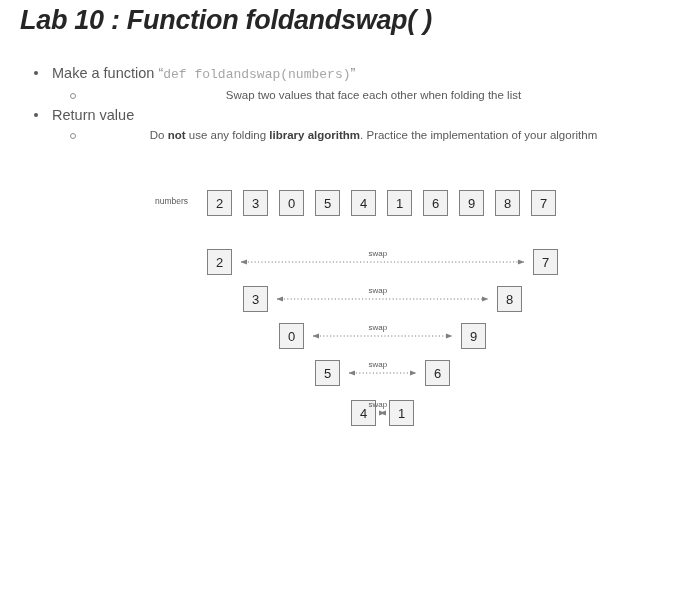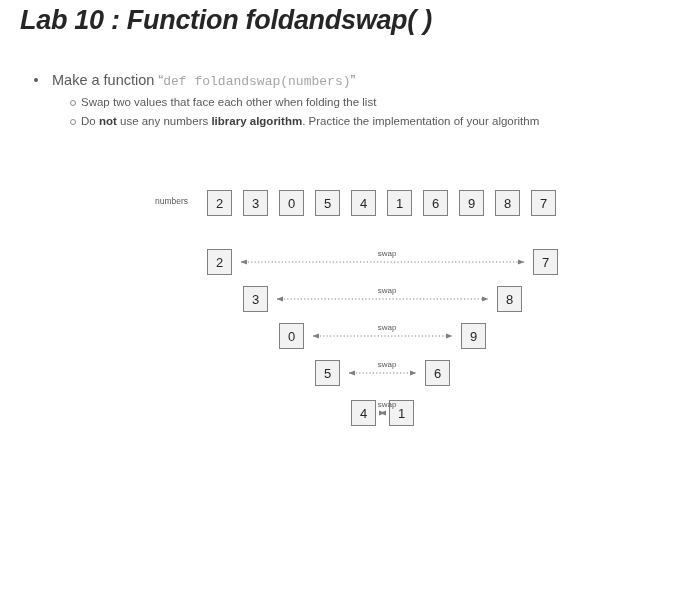--- a/index.html
+++ b/index.html
@@ -38,21 +38,21 @@
     height: 5px;
     display: flex;
   }
   .accent-bar .seg-teal   { width: 36px; height: 100%; }
   .accent-bar .seg-orange { width: 38px; height: 100%; }
 
   
   .bullets {
     position: absolute;
     left: 26px;
-    top: 70px;
+    top: 63px;
     width: 640px;
   }
   .bullet-l1 {
     position: relative;
     padding-left: 26px;
     font-size: 14.5px;
     color: #595959;
     line-height: 20px;
     margin-bottom: 1px;
     white-space: nowrap;
@@ -66,20 +66,21 @@
     border-radius: 50%;
     background: #595959;
   }
   .bullet-l2 {
     position: relative;
     padding-left: 55px;
     font-size: 11.5px;
     color: #595959;
     line-height: 19px;
     white-space: nowrap;
+    text-align: center;
   }
   .bullet-l2 > .circ {
     position: absolute;
     left: 44px;
     top: 7px;
     width: 4px;
     height: 4px;
     border-radius: 50%;
     border: 1px solid #8c8c8c;
     background: transparent;
@@ -122,21 +123,21 @@
     font-size: 8.5px;
     color: #595959;
     white-space: nowrap;
   }
 
   .swap-label {
     position: absolute;
     font-size: 8px;
     color: #595959;
     white-space: nowrap;
-    text-align: right;
+    text-align: left;
   }
 </style>
 </head>
 <body>
 
 <div class="slide-title">Lab 10 : Function foldandswap( )</div>
 
 <div class="accent-bar">
   <div class="seg-teal"></div>
   <div class="seg-orange"></div>
@@ -147,24 +148,28 @@
   <div class="bullet-l1">
     <span class="dot"></span>
     <span>Make a function </span><span class="quote">“</span><span class="code-span">def foldandswap(numbers)</span><span class="quote">”</span>
   </div>
 
   <div class="bullet-l2">
     <span class="circ"></span>
     <span>Swap two values that face each other when folding the list</span>
   </div>
 
+  <div class="bullet-l1">
+    <span class="dot"></span>
+    <span>Return value</span>
+  </div>
 
 
   <div class="bullet-l2">
-    <span class="circ"></span><span>Do </span><span class="bold">not</span><span> use any numbers </span><span class="bold">library algorithm</span><span>. Practice the implementation of your algorithm</span>
+    <span class="circ"></span><span>Do </span><span class="bold">not</span><span> use any folding </span><span class="bold">library algorithm</span><span>. Practice the implementation of your algorithm</span>
   </div>
 
 </div>
 
 <div id="diagram-root">
 
   <div class="row-label" style="left:155px; top:196px;">numbers</div>
 
   <div id="dyn-layer">
       <div class="cell" style="left: 207px; top: 190px;">2</div>

